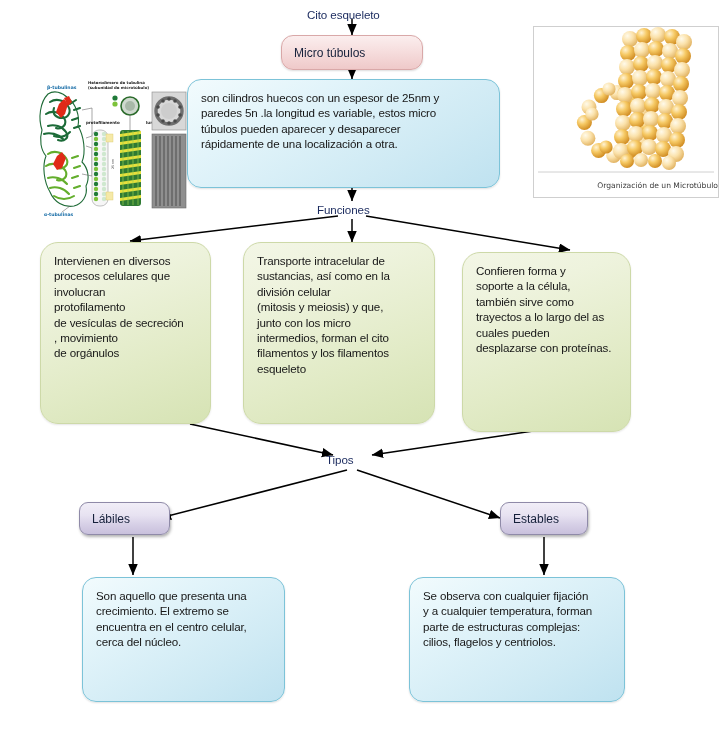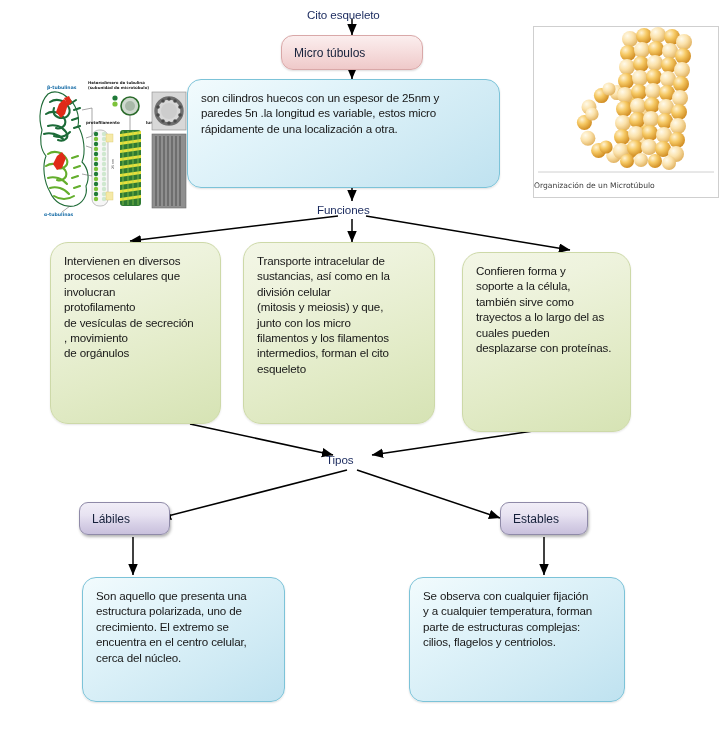--- a/index.html
+++ b/index.html
@@ -57,21 +57,21 @@
   .small-node-text{
     font-size:12px;color:#15203a;line-height:1;
     position:absolute;left:12px;top:50%;transform:translateY(-50%);
   }
 
   
   .fig-left{position:absolute;left:30px;top:65px;width:158px;height:145px;overflow:hidden;}
   .fig-right{position:absolute;left:533px;top:17px;width:184px;height:170px;
              border:1px solid #cfcfcf;background:#ffffff;overflow:hidden;}
   .fig-caption{
-    position:absolute;bottom:7px;left:0;width:100%;text-align:left;
+    position:absolute;bottom:7px;left:0;width:100%;text-align:right;
     font-size:7.6px;color:#3a3a3a;font-family:"DejaVu Sans",sans-serif;
   }
 </style>
 </head>
 <body>
 
 <div id="canvas">
 
   <svg class="edges" viewBox="0 0 727 749">
     <defs>
@@ -110,47 +110,48 @@
   <div class="label-center" style="left:307px;top:-1px;">Cito esqueleto</div>
 
   <div class="node box-pink" style="left:281px;top:26px;width:142px;height:35px;">
     <span class="small-node-text">Micro túbulos</span>
   </div>
 
   <div class="node box-blue pad" style="left:187px;top:70px;width:313px;height:109px;">
     <div class="txt">
       <div>son cilindros  huecos  con un espesor de 25nm y</div>
       <div>paredes 5n .la longitud  es variable, estos micro</div>
+      <div>túbulos  pueden aparecer  y desaparecer</div>
       <div>rápidamente  de una localización  a  otra.</div>
     </div>
   </div>
 
   <div class="label-center" style="left:317px;top:194px;">Funciones</div>
 
-  <div class="node box-green pad" style="left:40px;top:233px;width:171px;height:182px;margin-left:10px;">
+  <div class="node box-green pad" style="left:40px;top:233px;width:171px;height:182px;">
     <div class="txt">
       <div>Intervienen en diversos</div>
       <div>procesos celulares que</div>
       <div>involucran</div>
       <div>protofilamento</div>
       <div>de vesículas de secreción</div>
       <div>, movimiento</div>
       <div>de orgánulos</div>
     </div>
   </div>
 
   <div class="node box-green pad" style="left:243px;top:233px;width:192px;height:182px;">
     <div class="txt">
       <div>Transporte intracelular de</div>
       <div>sustancias, así como en la</div>
       <div>división celular</div>
       <div>(mitosis y meiosis) y que,</div>
       <div>junto con los micro</div>
+      <div>intermedios, forman el cito</div>
       <div>filamentos y los filamentos</div>
-      <div>intermedios, forman el cito</div>
       <div>esqueleto</div>
     </div>
   </div>
 
   <div class="node box-green pad" style="left:462px;top:243px;width:169px;height:180px;">
     <div class="txt">
       <div>Confieren forma   y</div>
       <div>soporte  a la célula,</div>
       <div>también sirve como</div>
       <div>trayectos  a lo largo  del as</div>
@@ -165,21 +166,20 @@
     <span class="small-node-text">Lábiles</span>
   </div>
 
   <div class="node box-lav" style="left:500px;top:493px;width:88px;height:33px;text-align:center;">
     <span class="small-node-text">Estables</span>
   </div>
 
   <div class="node box-blue pad" style="left:82px;top:568px;width:203px;height:125px;">
     <div class="txt">
       <div>Son aquello que presenta una</div>
-      <div>estructura  polarizada, uno de</div>
       <div>crecimiento. El extremo se</div>
       <div>encuentra en el centro celular,</div>
       <div>cerca del núcleo.</div>
     </div>
   </div>
 
   <div class="node box-blue pad" style="left:409px;top:568px;width:216px;height:125px;">
     <div class="txt">
       <div>Se observa   con cualquier  fijación</div>
       <div>y a cualquier temperatura, forman</div>

